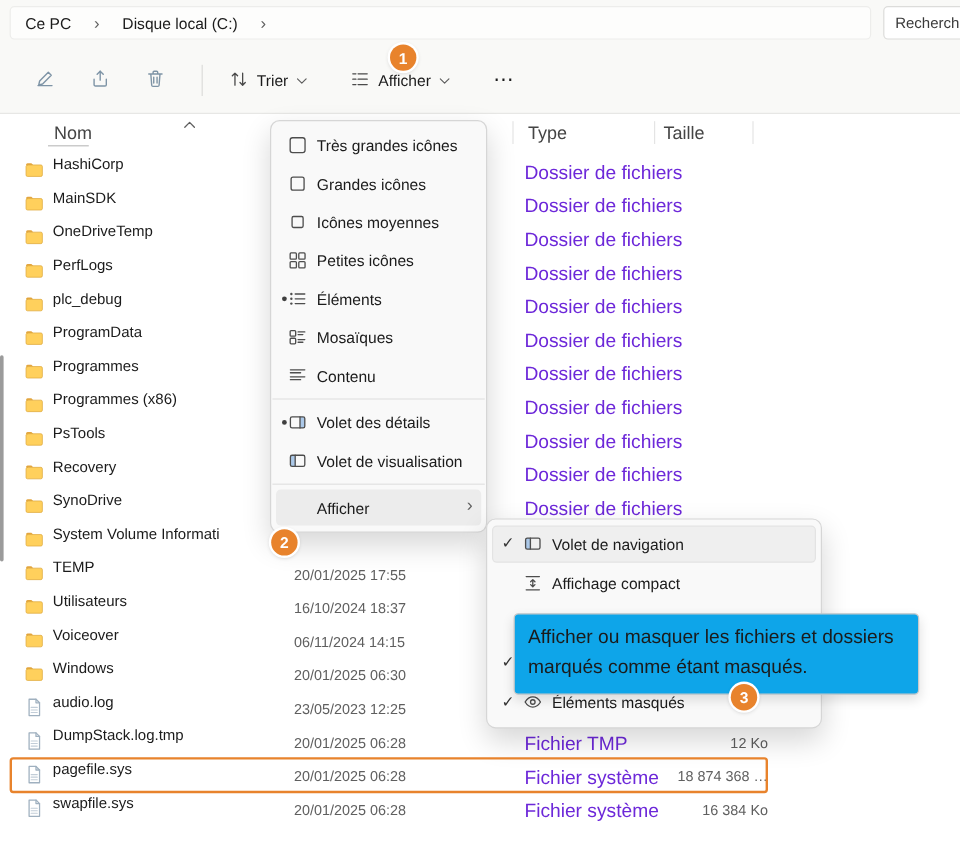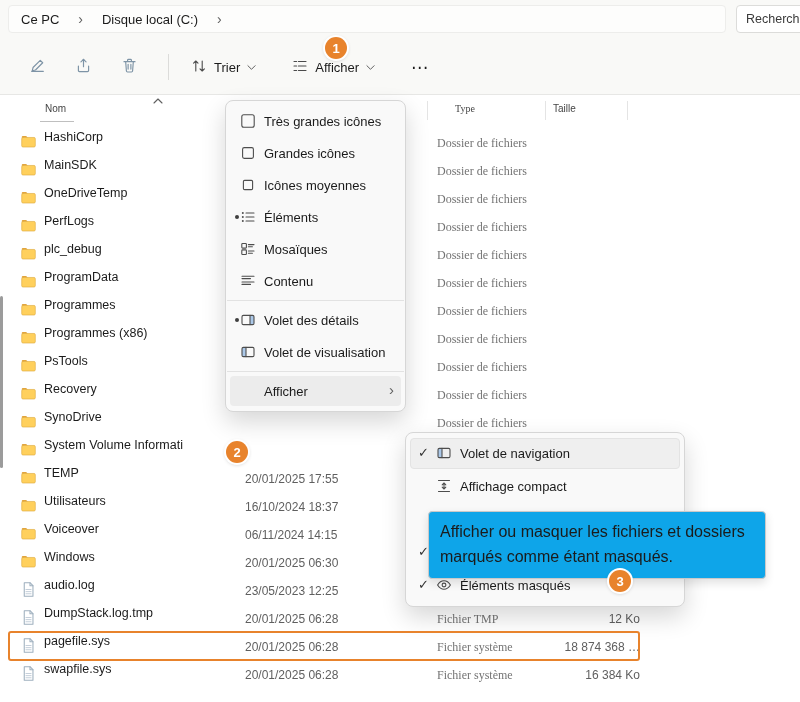--- a/index.html
+++ b/index.html
@@ -15,37 +15,37 @@
   .searchbox { position: absolute; left: 736px; top: 5px; width: 70px; height: 28px; background: #fff; border: 1px solid #dcdcda; border-radius: 4px 0 0 4px; display: flex; align-items: center; padding: 0 9px; font-size: 12.5px; color: #3a3a3a; overflow: hidden; white-space: nowrap; }
 
   .toolbar { position: absolute; left: 0; top: 40px; width: 800px; height: 54px; display: flex; align-items: center; padding-left: 18px; }
   .tbtn { display: flex; align-items: center; justify-content: center; gap: 7px; height: 36px; border-radius: 4px; font-size: 13px; color: #1b1b1b; cursor: default; }
   .tbtn.icononly { width: 38px; margin-right: 8px; }
   .tbtn.labeled { padding: 0 10px; }
   .vsep { width: 1px; height: 26px; background: #dcdcda; margin: 0 12px; }
   .more-btn { font-size: 17px; letter-spacing: 1px; margin-left: 18px; width: 34px; }
 
   
-  .header-row { position: absolute; left: 0; top: 96px; width: 768px; height: 30px; background: #fff; font-size: 10px; color: #454545; }
+  .header-row { position: absolute; left: 0; top: 96px; width: 768px; height: 30px; background: #fff; font-size: 15px; color: #454545; }
   .hcol { position: absolute; top: 7px; white-space: nowrap; }
   .hcol-name { left: 45px; }
-  .hcol-type { left: 455px; font-family: Liberation Serif, serif; }
+  .hcol-type { left: 440px; }
   .hcol-size { left: 553px; }
   .sort-caret { position: absolute; left: 153px; top: 0px; }
   .hname-line { position: absolute; left: 40px; top: 25px; width: 34px; height: 1px; background: #bfbfbf; }
   .hsep { position: absolute; top: 5px; width: 1px; height: 19px; background: #e4e4e4; }
   .hsep1 { left: 427px; } .hsep2 { left: 545px; } .hsep3 { left: 627px; }
 
   
   .file-list { position: absolute; left: 0; top: 128px; width: 680px; }
   .frow { position: relative; height: 28px; }
   .ficon { position: absolute; left: 20px; top: 5px; width: 17px; height: 17px; }
   .fname { position: absolute; left: 44px; top: 2px; font-size: 12.5px; white-space: nowrap; }
   .fdate { position: absolute; left: 245px; top: 8px; font-size: 12px; color: #5f5f5f; white-space: nowrap; }
-  .ftype { position: absolute; left: 437px; top: 8px; font-size: 12px; color: #737373; white-space: nowrap; font-family: Liberation Serif, serif; }
+  .ftype { position: absolute; left: 437px; top: 8px; font-size: 16px; color: #6d28d9; white-space: nowrap; }
   .fsize { position: absolute; left: 540px; top: 8px; width: 100px; text-align: right; font-size: 12px; color: #5f5f5f; white-space: nowrap; }
 
   
   .menu { position: absolute; left: 225px; top: 100px; width: 181px; background: #f9f9f9; border: 1px solid #d6d6d6; border-radius: 8px; box-shadow: 0 10px 24px rgba(0,0,0,.16); padding: 4px 0; z-index: 20; }
   .mitem { position: relative; height: 32px; display: flex; align-items: center; padding: 0 12px 0 38px; font-size: 13px; white-space: nowrap; }
   .mitem.hover::before { content: ""; position: absolute; top: 1px; bottom: 1px; left: 4px; right: 4px; background: #ececec; border-radius: 4px; z-index: -1; }
   .mitem .dot { position: absolute; left: 9px; top: 14px; width: 4px; height: 4px; border-radius: 50%; background: #3f3f3f; }
   .micon { position: absolute; left: 14px; top: 8px; width: 16px; height: 16px; }
   .marrow { position: absolute; right: 11px; top: 6px; color: #5f5f5f; font-size: 15px; }
   .msep { height: 1px; background: #e2e2e2; margin: 3px 1px; }
@@ -362,20 +362,29 @@
           </svg></span>
         <span>Grandes icônes</span>
       </div>
       <div class="mitem">
         <span class="micon"><svg viewBox="0 0 16 16" width="16" height="16" fill="none" stroke="#4d4d4d" stroke-width="1.1" stroke-linecap="round" stroke-linejoin="round">
             <rect x="3.4" y="3.4" width="9.2" height="9.2" rx="1.2"></rect>
           </svg></span>
         <span>Icônes moyennes</span>
       </div>
       <div class="mitem">
+        <span class="micon"><svg viewBox="0 0 16 16" width="16" height="16" fill="none" stroke="#4d4d4d" stroke-width="1.1" stroke-linecap="round" stroke-linejoin="round">
+            <rect x="1.8" y="1.8" width="5.2" height="5.2" rx="0.8"></rect>
+            <rect x="9" y="1.8" width="5.2" height="5.2" rx="0.8"></rect>
+            <rect x="1.8" y="9" width="5.2" height="5.2" rx="0.8"></rect>
+            <rect x="9" y="9" width="5.2" height="5.2" rx="0.8"></rect>
+          </svg></span>
+        <span>Petites icônes</span>
+      </div>
+      <div class="mitem">
         <span class="dot"></span>
         <span class="micon"><svg viewBox="0 0 16 16" width="16" height="16" fill="none" stroke="#4d4d4d" stroke-width="1.1" stroke-linecap="round" stroke-linejoin="round">
             <circle cx="2.8" cy="4" r="1" fill="#4d4d4d" stroke="none"></circle>
             <circle cx="2.8" cy="8" r="1" fill="#4d4d4d" stroke="none"></circle>
             <circle cx="2.8" cy="12" r="1" fill="#4d4d4d" stroke="none"></circle>
             <path d="M6 4h8M6 8h8M6 12h8"></path>
           </svg></span>
         <span>Éléments</span>
       </div>
       <div class="mitem">

